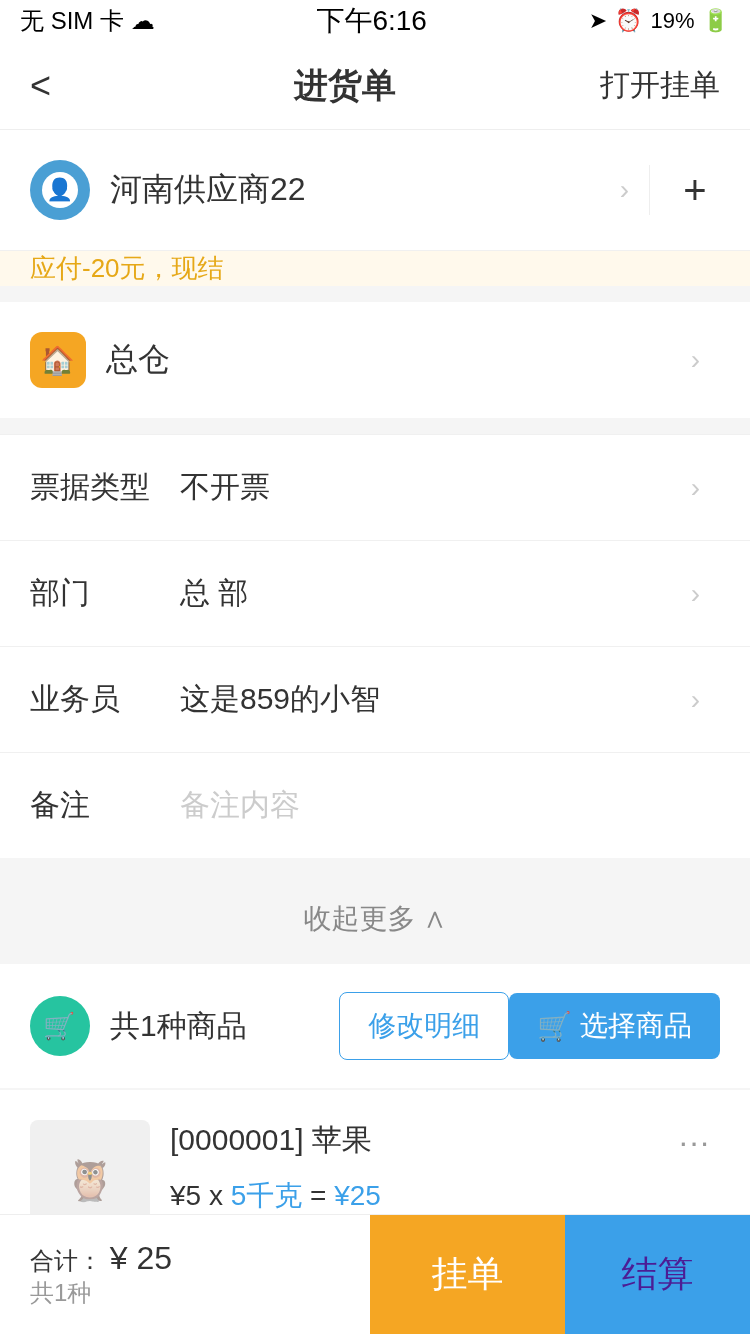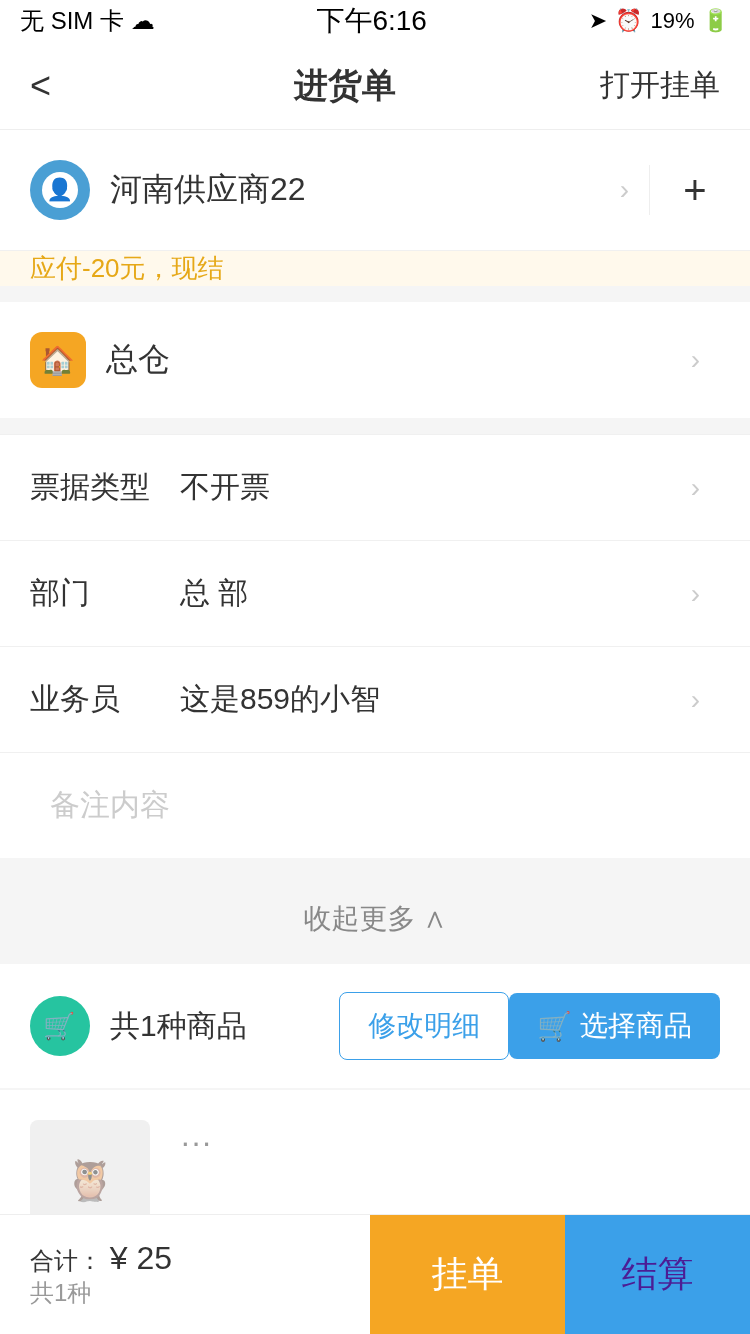--- a/index.html
+++ b/index.html
@@ -378,40 +378,51 @@
     <div class="form-label">部门</div>
     <div class="form-value">总 部</div>
     <div class="chevron">›</div>
   </div>
   <div class="form-row">
     <div class="form-label">业务员</div>
     <div class="form-value">这是859的小智</div>
     <div class="chevron">›</div>
   </div>
   <div class="form-row">
+    <div class="form-label">备注</div>
     <div class="form-value placeholder">备注内容</div>
   </div>
 </div>
 
 <div class="collapse-row">收起更多 ∧</div>
 
 <div class="product-header">
   <div class="product-icon">🛒</div>
   <div class="product-count">共1种商品</div>
   <button class="btn-outline">修改明细</button>
   <button class="btn-blue">
     <span>🛒</span>
     <span>选择商品</span>
   </button>
 </div>
 
 <div class="product-item">
   <div class="product-thumb">
     <div class="thumb-logo">🦉</div>
   </div>
+  <div class="product-info">
+    <div class="product-name">[0000001] 苹果</div>
+    <div class="product-price">
+      <span>¥5</span>
+      <span> x </span>
+      <span class="price-highlight">5千克</span>
+      <span> = </span>
+      <span class="price-highlight">¥25</span>
+    </div>
+  </div>
   <div class="product-more">···</div>
 </div>
 
 <div class="bottom-spacer"></div>
 
 <div class="bottom-bar">
   <div class="total-section">
     <div>
       <span class="total-label">合计：</span>
       <span class="total-amount">¥ 25</span>

